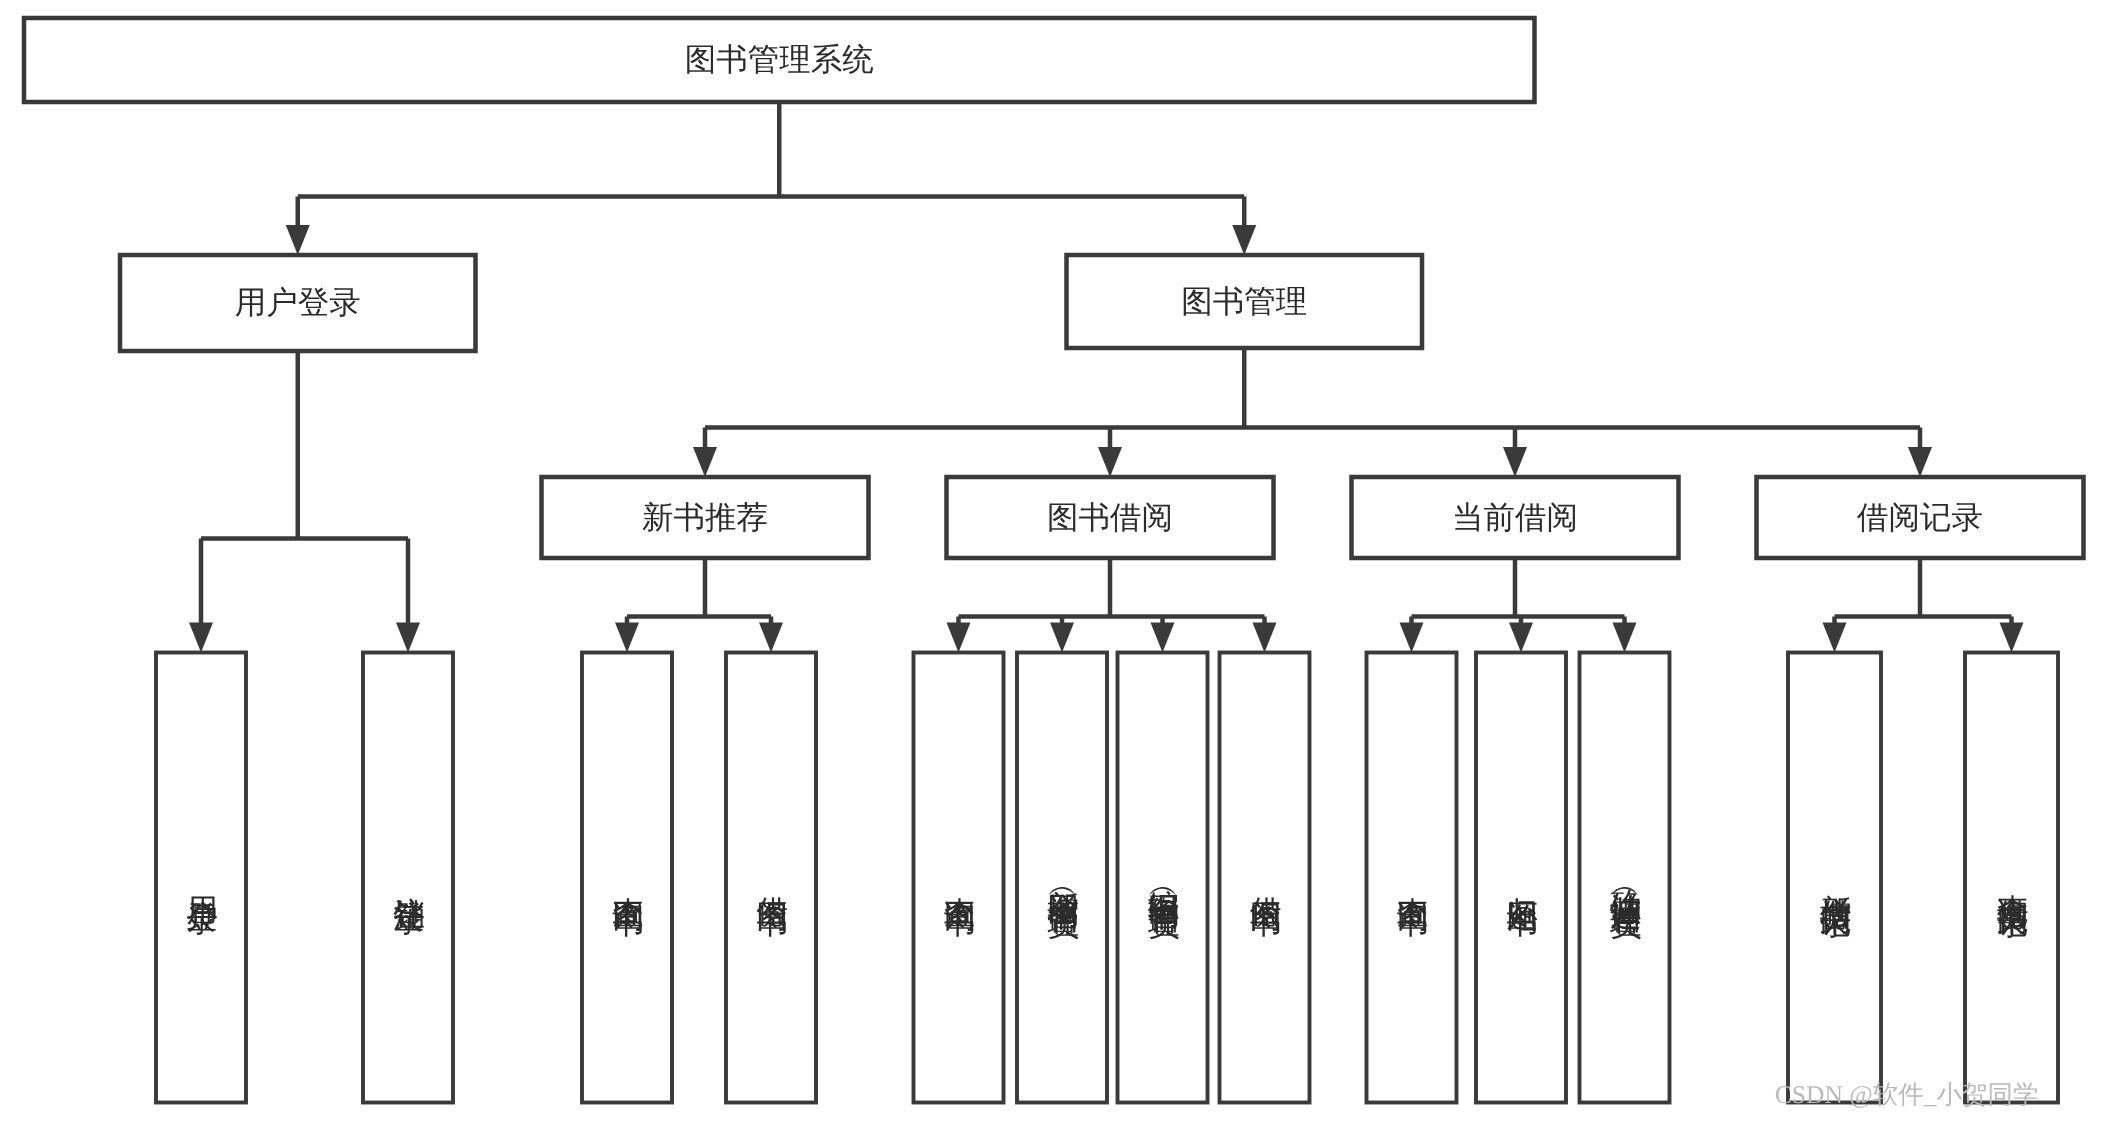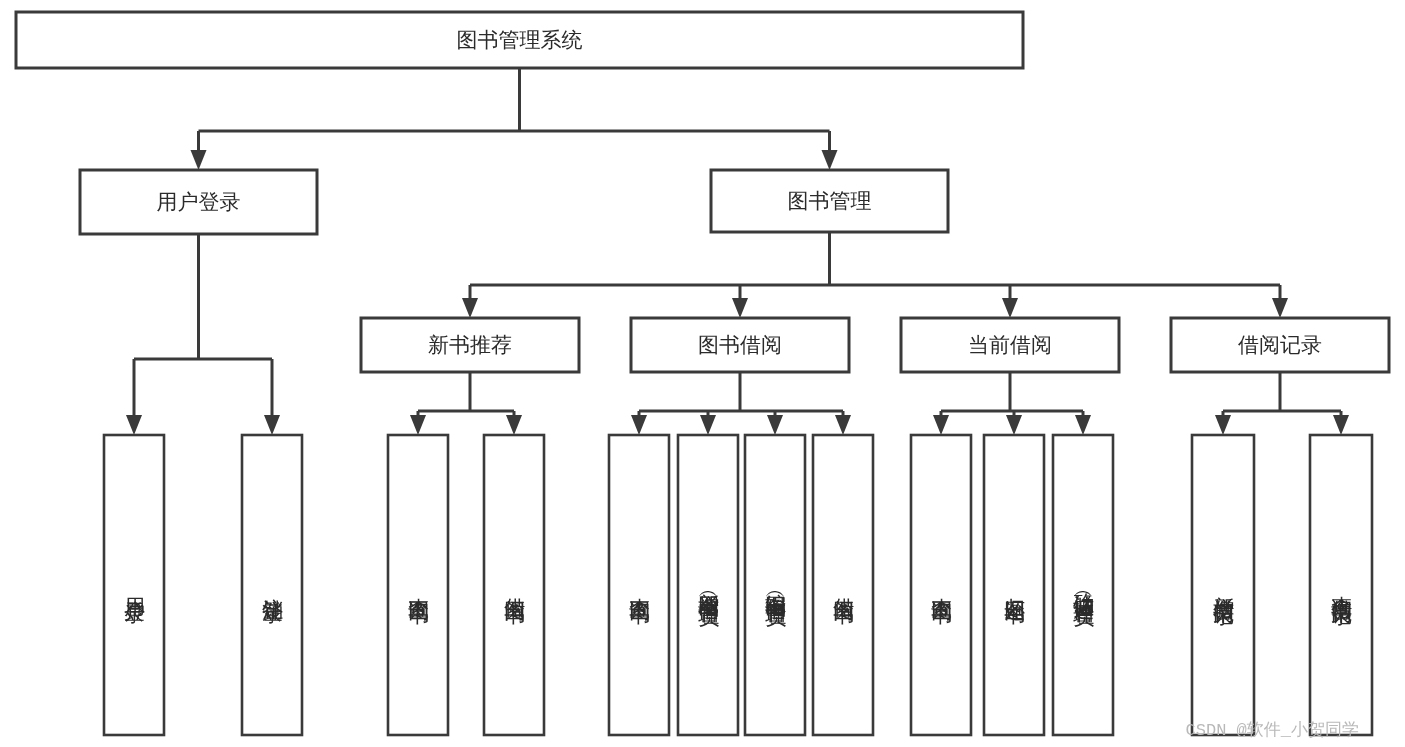--- a/index.html
+++ b/index.html
@@ -67,21 +67,21 @@
     line-height: 1.12;
     color: #2b2b2b;
     letter-spacing: 2px;
     white-space: nowrap;
     text-align: center;
   }
   .watermark {
     position: absolute;
     right: 8px;
     bottom: 6px;
-    font-family: Liberation Mono, monospace;
+    font-family: Liberation Serif, serif;
     font-size: 17px;
     color: #b9b9b9;
     white-space: nowrap;
     pointer-events: none;
   }
 </style>
 </head>
 <body>
 
 <div id="diagram-root">

